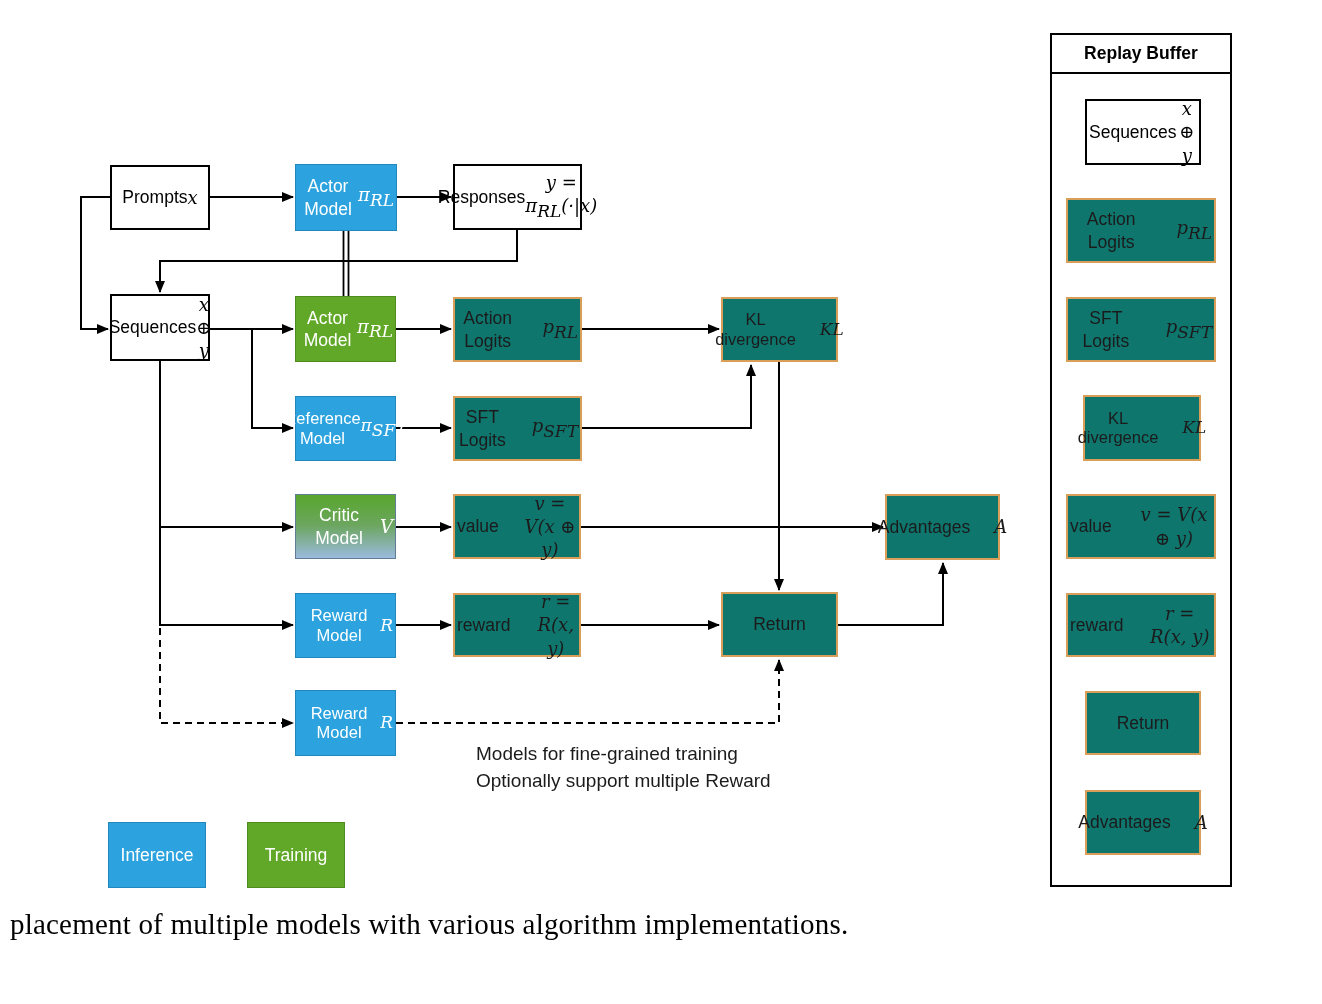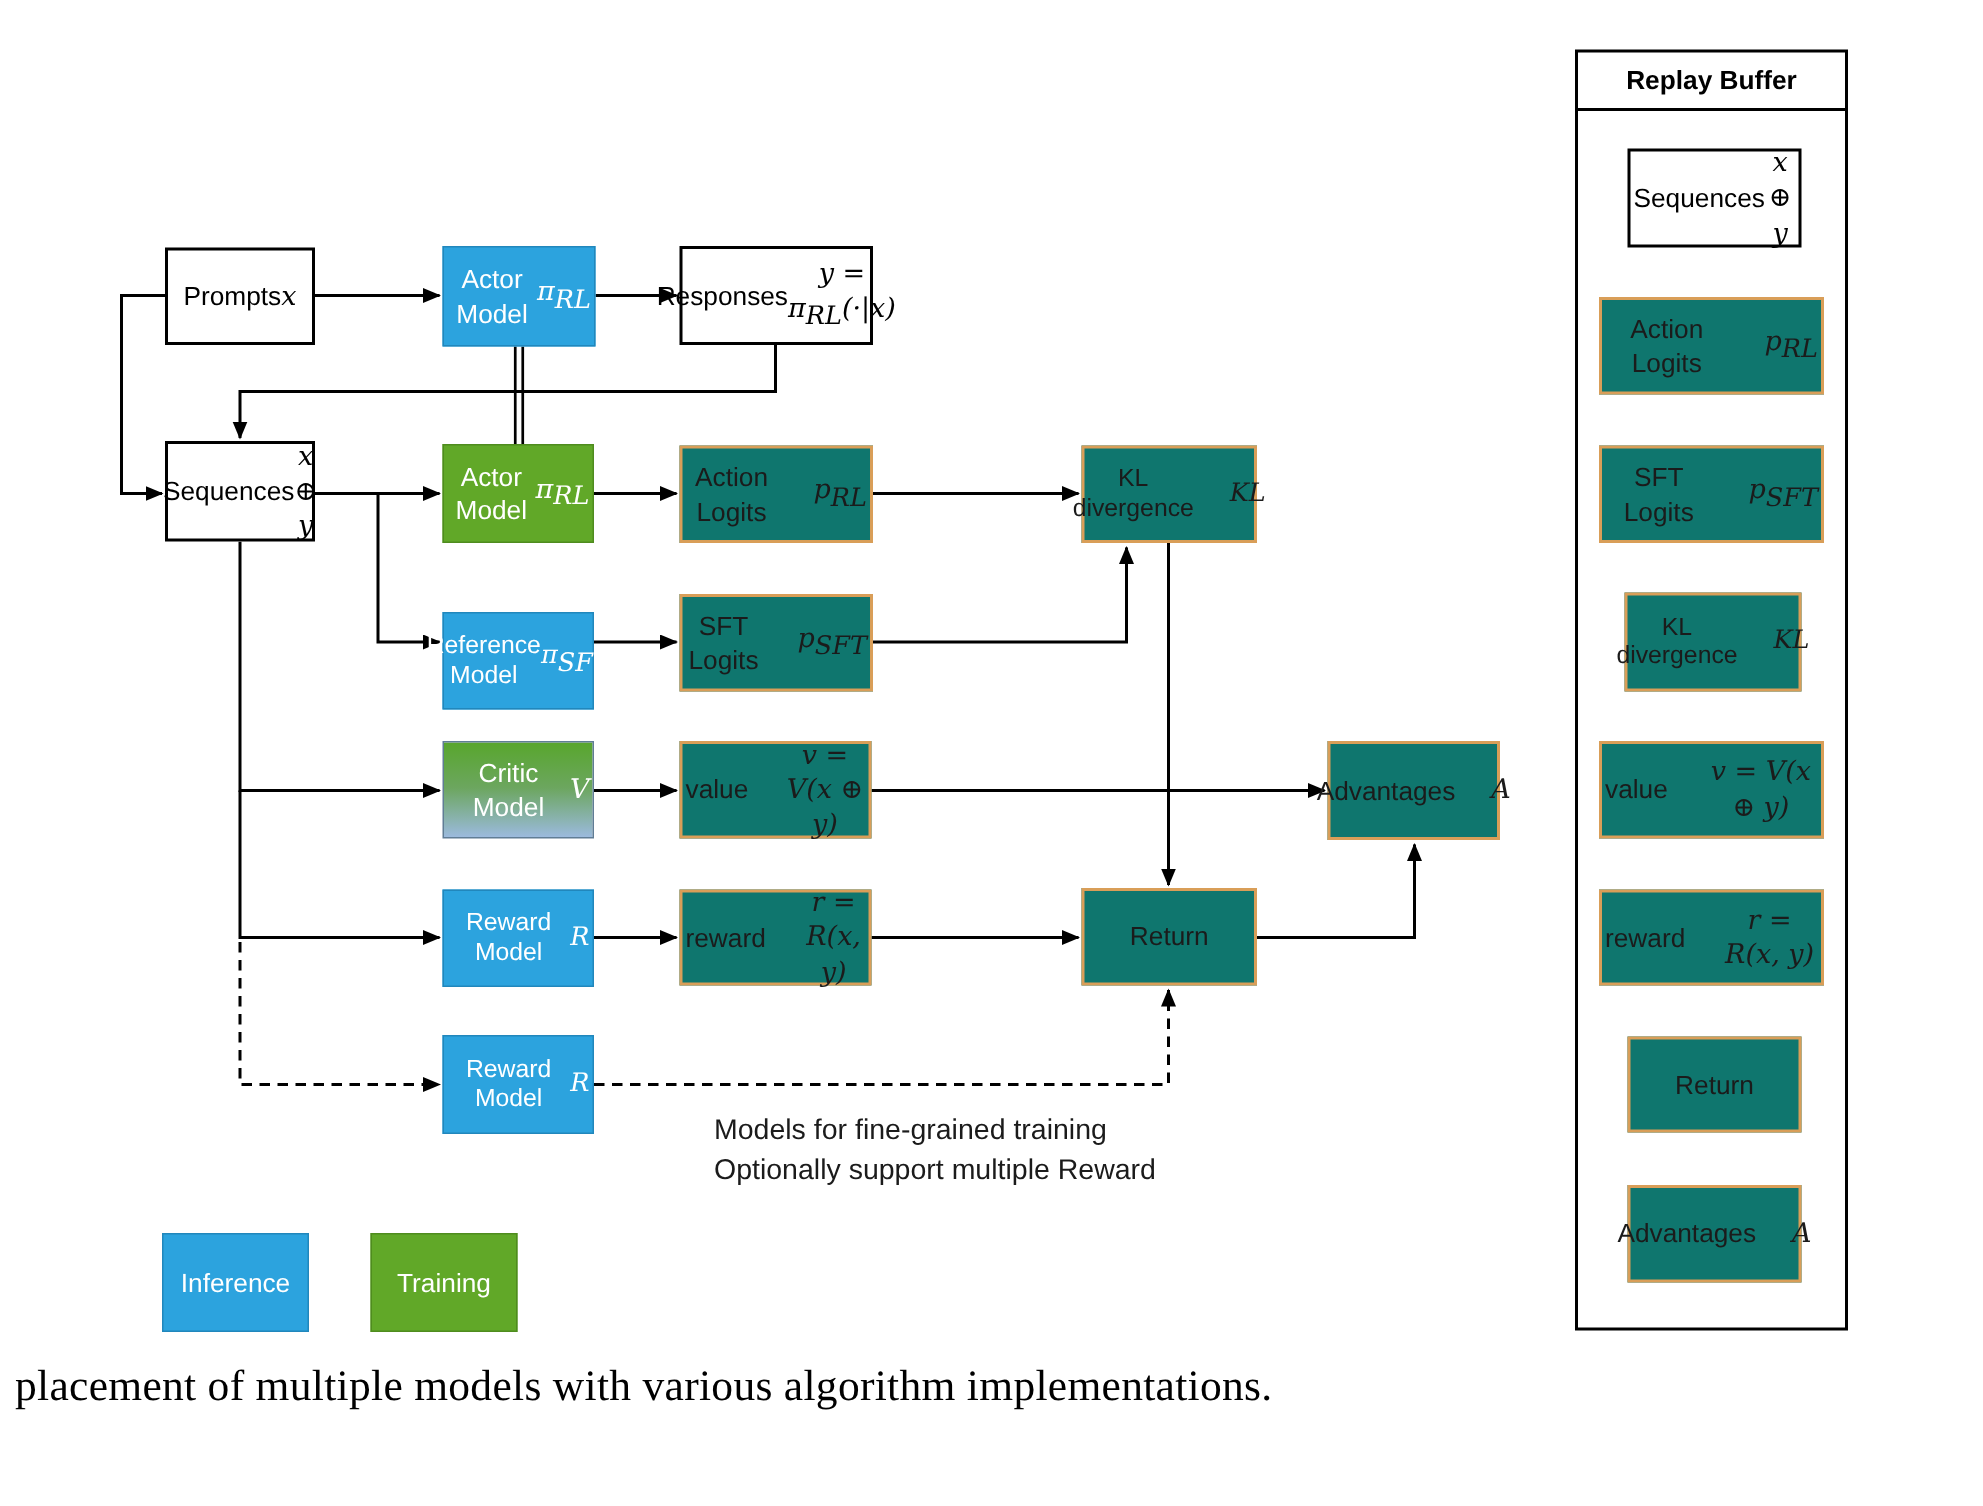--- a/index.html
+++ b/index.html
@@ -90,21 +90,21 @@
   </div>
   <div class="box orange" style="left:453px;top:297px;width:129px;height:65px">
     <span class="bt">Action Logits</span>
     <span class="bm"><i>p</i><sub>RL</sub></span>
   </div>
   <div class="box orange three" style="left:721px;top:297px;width:117px;height:65px">
     <span class="bt" style="max-width:95px">KL divergence</span>
     <span class="bm"><i>KL</i></span>
   </div>
 
-  <div class="box blue three" style="left:295px;top:408px;width:101px;height:65px">
+  <div class="box blue three" style="left:295px;top:396px;width:101px;height:65px">
     <span class="bt">Reference Model</span>
     <span class="bm"><i>π</i><sub>SFT</sub></span>
   </div>
   <div class="box orange" style="left:453px;top:396px;width:129px;height:65px">
     <span class="bt">SFT Logits</span>
     <span class="bm"><i>p</i><sub>SFT</sub></span>
   </div>
 
   <div class="box gradient" style="left:295px;top:494px;width:101px;height:65px">
     <span class="bt">Critic Model</span>

